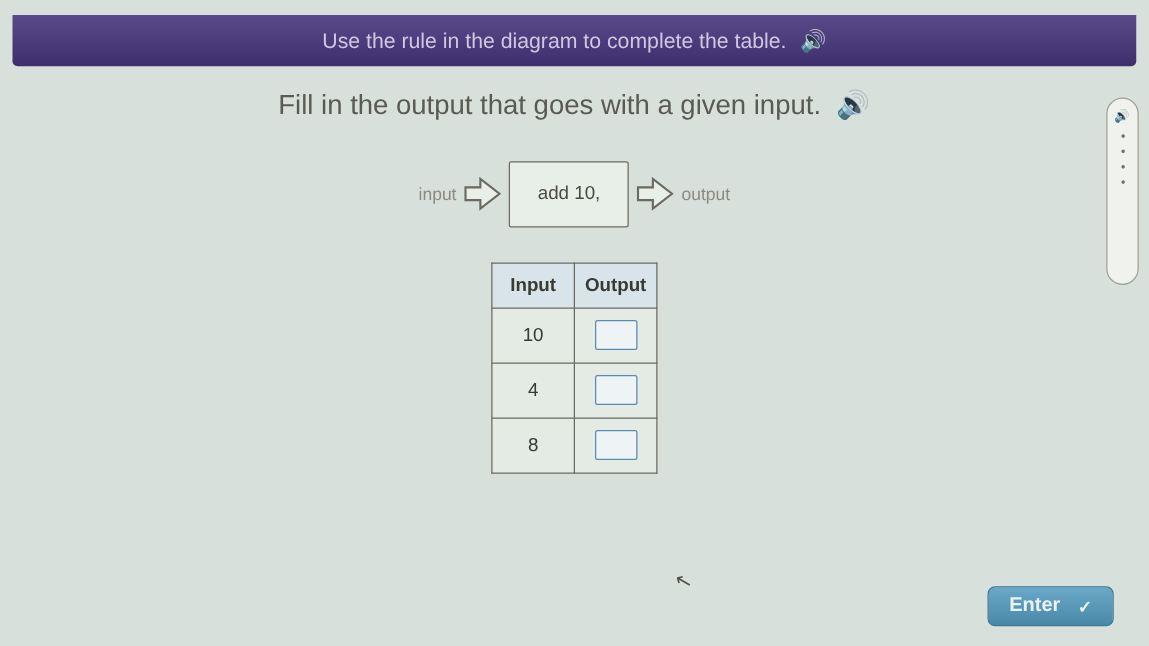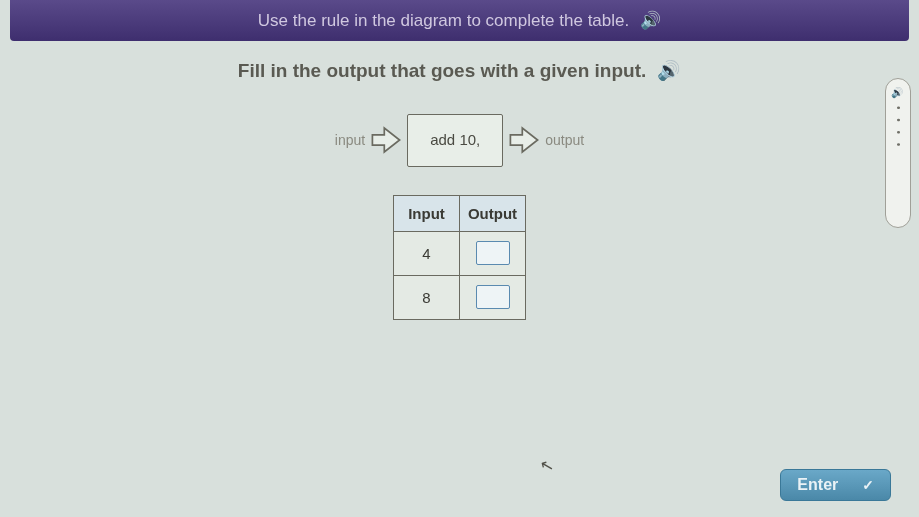--- a/index.html
+++ b/index.html
@@ -10,29 +10,29 @@
     position: relative;
     overflow: hidden;
   }
   .header-bar {
     background: linear-gradient(180deg, #5a4a8a 0%, #3e2e6e 100%);
     color: #d0c8e0;
     font-size: 17px;
     padding: 10px 0;
     text-align: center;
     border-radius: 0 0 4px 4px;
-    margin: 0 10px;
+    margin: 12px 10px;
     font-weight: 500;
   }
   .header-bar .audio-icon, .subhead .audio-icon { margin-left: 6px; }
   .subhead {
     text-align: center;
     color: #5a5a52;
-    font-size: 19px;
-    font-weight: 700;
+    font-size: 22px;
+    font-weight: 400;
     margin-top: 18px;
   }
   .diagram {
     display: flex;
     justify-content: center;
     align-items: center;
     margin-top: 32px;
     gap: 4px;
   }
   .flow-label { color: #8a8a80; font-size: 14px; }
@@ -94,21 +94,21 @@
   .enter-btn {
     position: absolute;
     right: 28px; bottom: 16px;
     background: linear-gradient(180deg, #6aa8c8 0%, #4a88a8 100%);
     color: #eaf2f6;
     border: 1px solid #3a7898;
     border-radius: 6px;
     padding: 6px 16px;
     font-size: 16px;
     font-weight: 600;
-    display: flex; align-items: center; gap: 24px;
+    display: flex; align-items: center; gap: 14px;
     cursor: pointer;
   }
   .check-mark { font-size: 14px; }
   .cursor {
     position: absolute;
     left: 540px; bottom: 42px;
     font-size: 16px; color: #505048;
     transform: rotate(-15deg);
   }
 </style>
@@ -140,20 +140,24 @@
 </div>
 
 <div class="table-wrap">
   <table class="io">
     <tbody>
         <tr>
       <th>Input</th>
       <th>Output</th>
     </tr>
     <tr>
+      <td>10</td>
+      <td><span class="ans-box"></span></td>
+    </tr>
+    <tr>
       <td>4</td>
       <td><span class="ans-box"></span></td>
     </tr>
     <tr>
       <td>8</td>
       <td><span class="ans-box"></span></td>
     </tr>
   </tbody>
     </table>
 </div>

